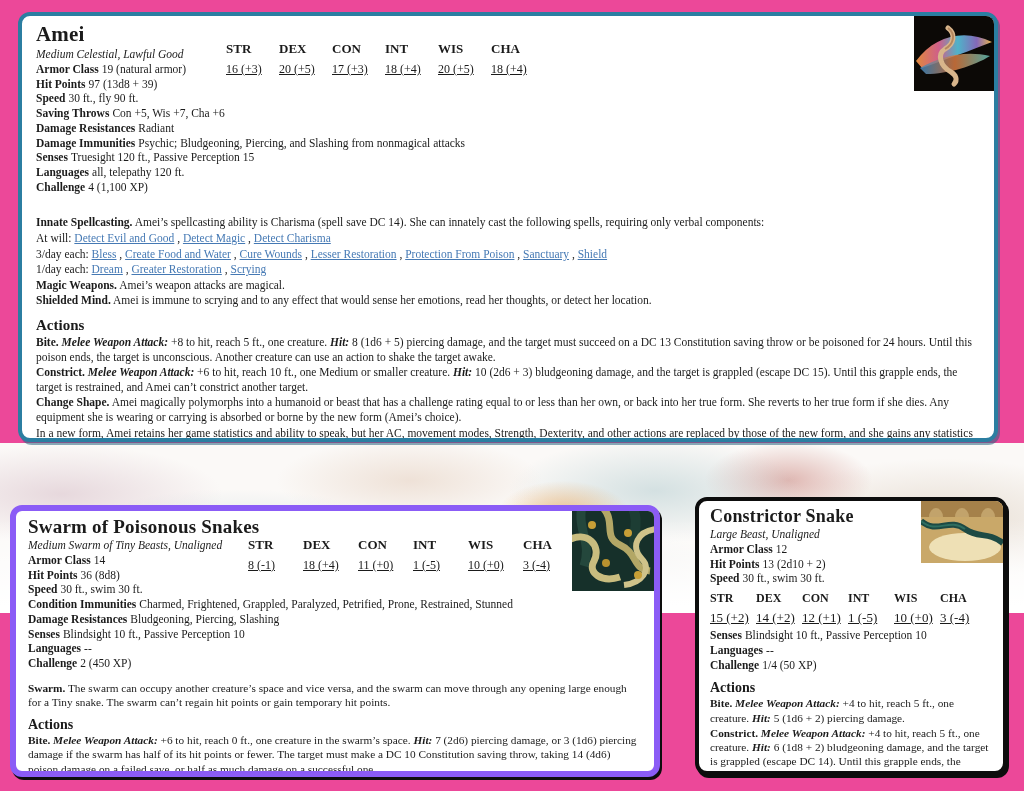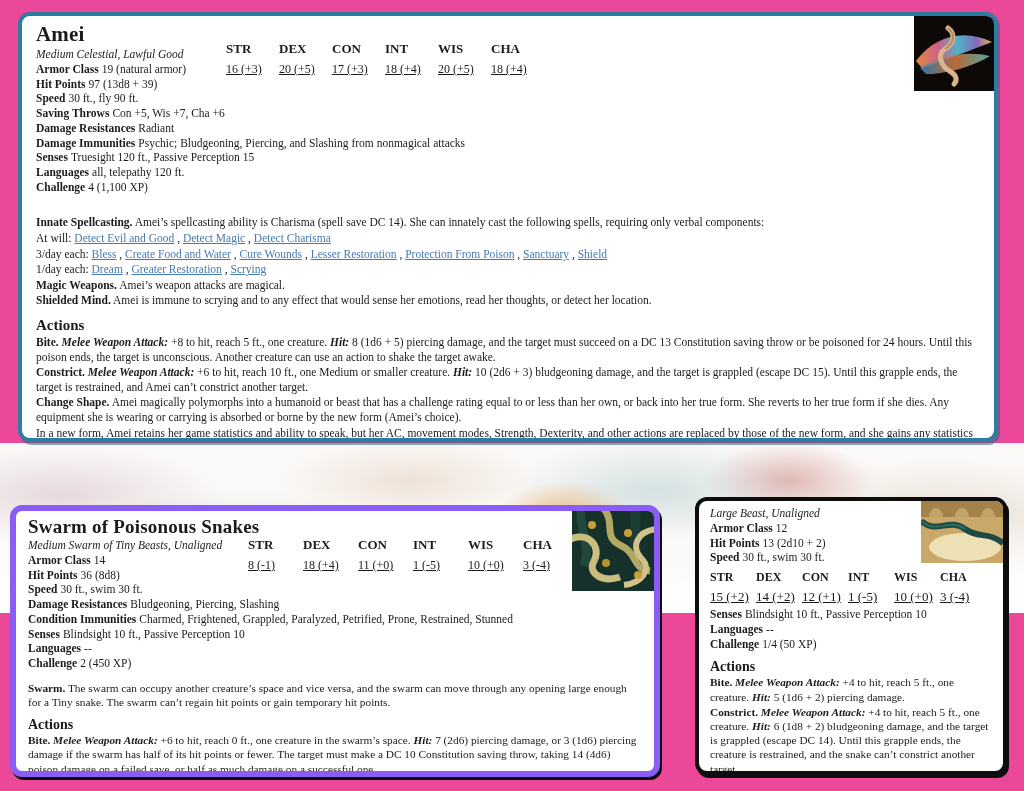--- a/index.html
+++ b/index.html
@@ -266,23 +266,23 @@
     </div>
     <h1>Swarm of Poisonous Snakes</h1>
     <div class="subtitle">Medium Swarm of Tiny Beasts, Unaligned</div>
     <div class="stats">
   <div class="stat-line"><span class="lab">Armor Class</span><span class="val">14</span></div>
 
   <div class="stat-line"><span class="lab">Hit Points</span><span class="val">36 (8d8)</span></div>
 
   <div class="stat-line"><span class="lab">Speed</span><span class="val">30 ft., swim 30 ft.</span></div>
 
+  <div class="stat-line"><span class="lab">Condition Immunities</span><span class="val">Charmed, Frightened, Grappled, Paralyzed, Petrified, Prone, Restrained, Stunned</span></div>
+
   <div class="stat-line"><span class="lab">Damage Resistances</span><span class="val">Bludgeoning, Piercing, Slashing</span></div>
-
-  <div class="stat-line"><span class="lab">Condition Immunities</span><span class="val">Charmed, Frightened, Grappled, Paralyzed, Petrified, Prone, Restrained, Stunned</span></div>
 
   <div class="stat-line"><span class="lab">Senses</span><span class="val">Blindsight 10 ft., Passive Perception 10</span></div>
 
   <div class="stat-line"><span class="lab">Languages</span><span class="val">--</span></div>
 
   <div class="stat-line"><span class="lab">Challenge</span><span class="val">2 (450 XP)</span></div>
 </div>
     <div class="abil">
   <div class="abil-col">
           <div class="h">STR</div>
@@ -342,20 +342,21 @@
         <rect width="82" height="16" fill="#a5814a"></rect>
         <path d="M8 16 a7 9 0 0 1 14 0 Z" fill="#c2a36b"></path>
         <path d="M34 16 a7 9 0 0 1 14 0 Z" fill="#c2a36b"></path>
         <path d="M60 16 a7 9 0 0 1 14 0 Z" fill="#c2a36b"></path>
         <ellipse cx="44" cy="46" rx="36" ry="14" fill="#eee0b5"></ellipse>
         <path d="M0 20 C 16 34, 28 16, 44 28 C 58 38, 66 30, 82 42" stroke="#1d4a44" stroke-width="6" fill="none"></path>
         <path d="M0 20 C 16 34, 28 16, 44 28" stroke="#2f6e60" stroke-width="2" fill="none"></path>
       </svg>
     </div>
     <div class="snake-head">
+      <h1>Constrictor Snake</h1>
       <div class="subtitle">Large Beast, Unaligned</div>
       <div class="stats">
   <div class="stat-line"><span class="lab">Armor Class</span><span class="val">12</span></div>
 
   <div class="stat-line"><span class="lab">Hit Points</span><span class="val">13 (2d10 + 2)</span></div>
 
   <div class="stat-line"><span class="lab">Speed</span><span class="val">30 ft., swim 30 ft.</span></div>
 </div>
     </div>
     <div class="abil">

